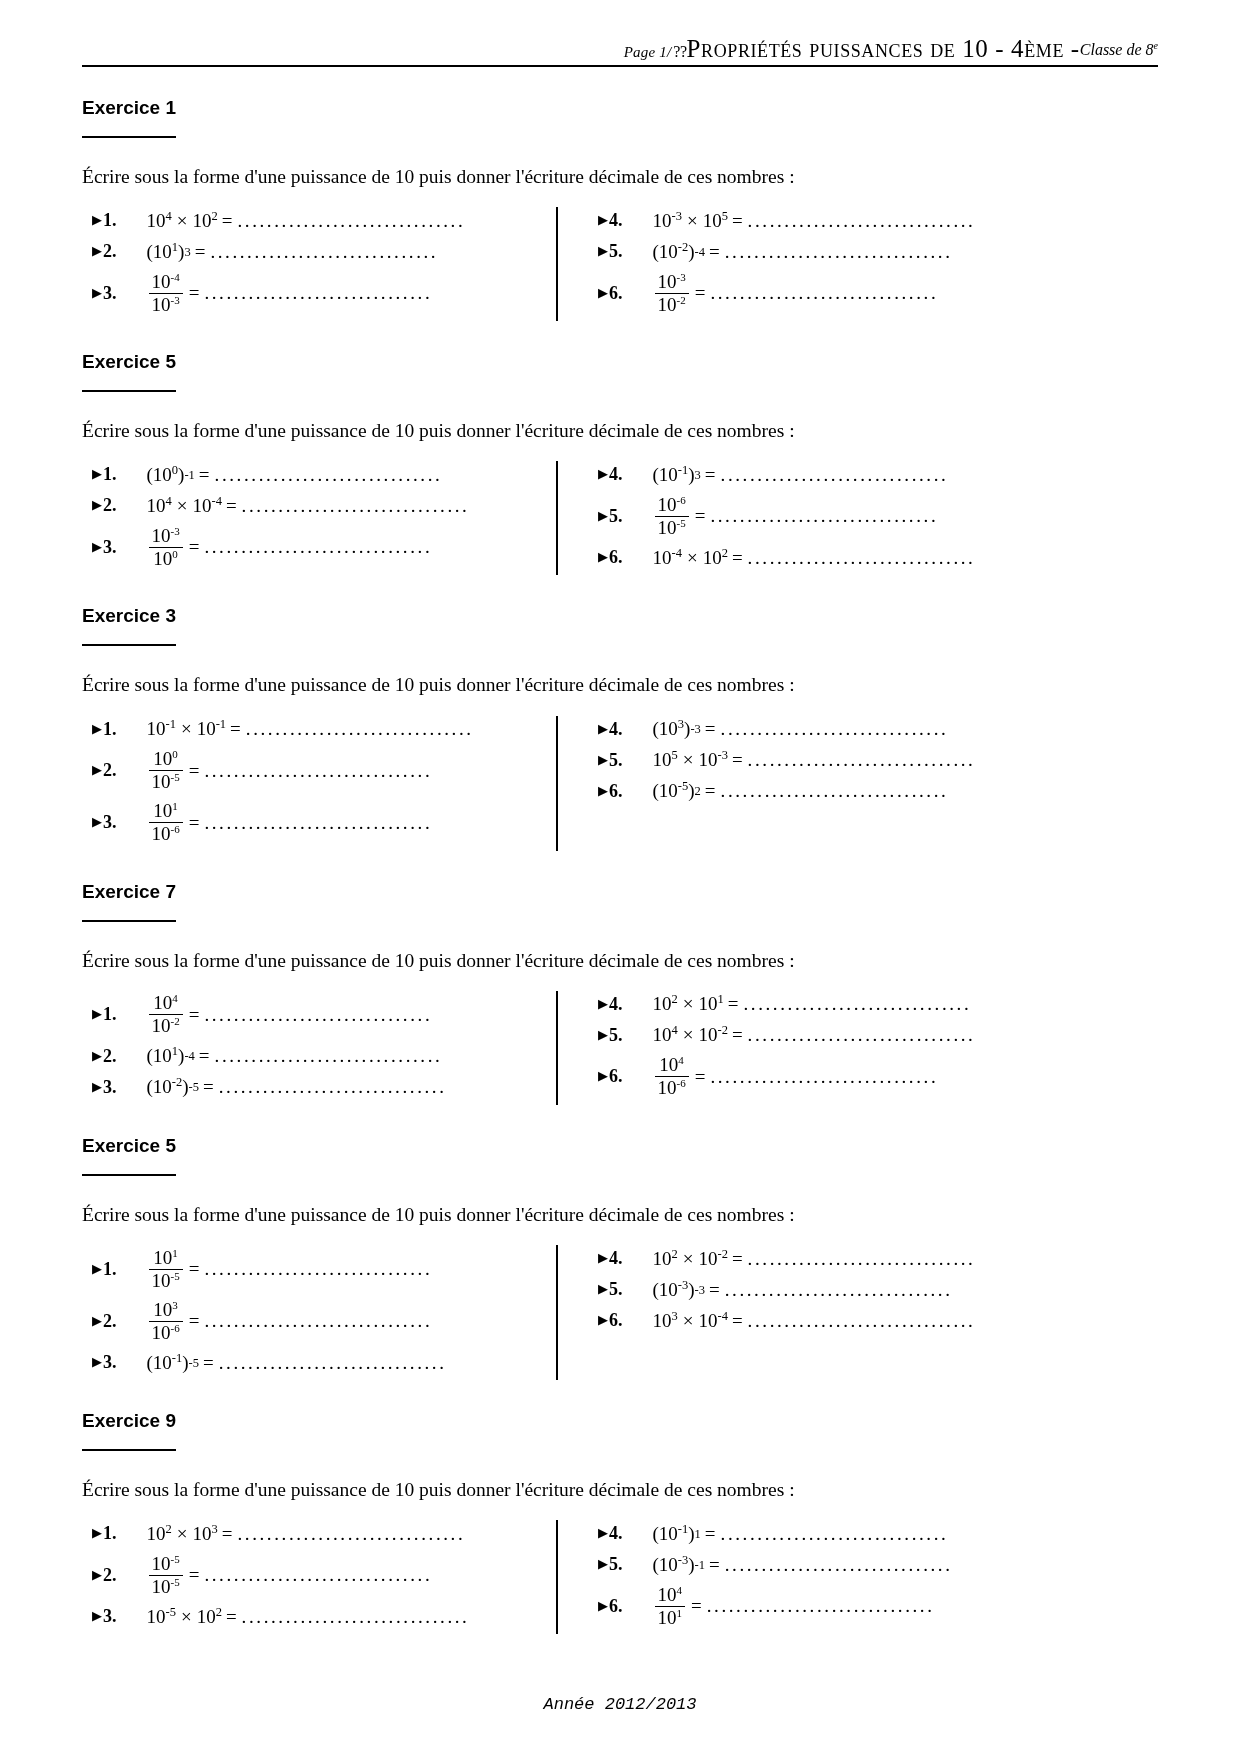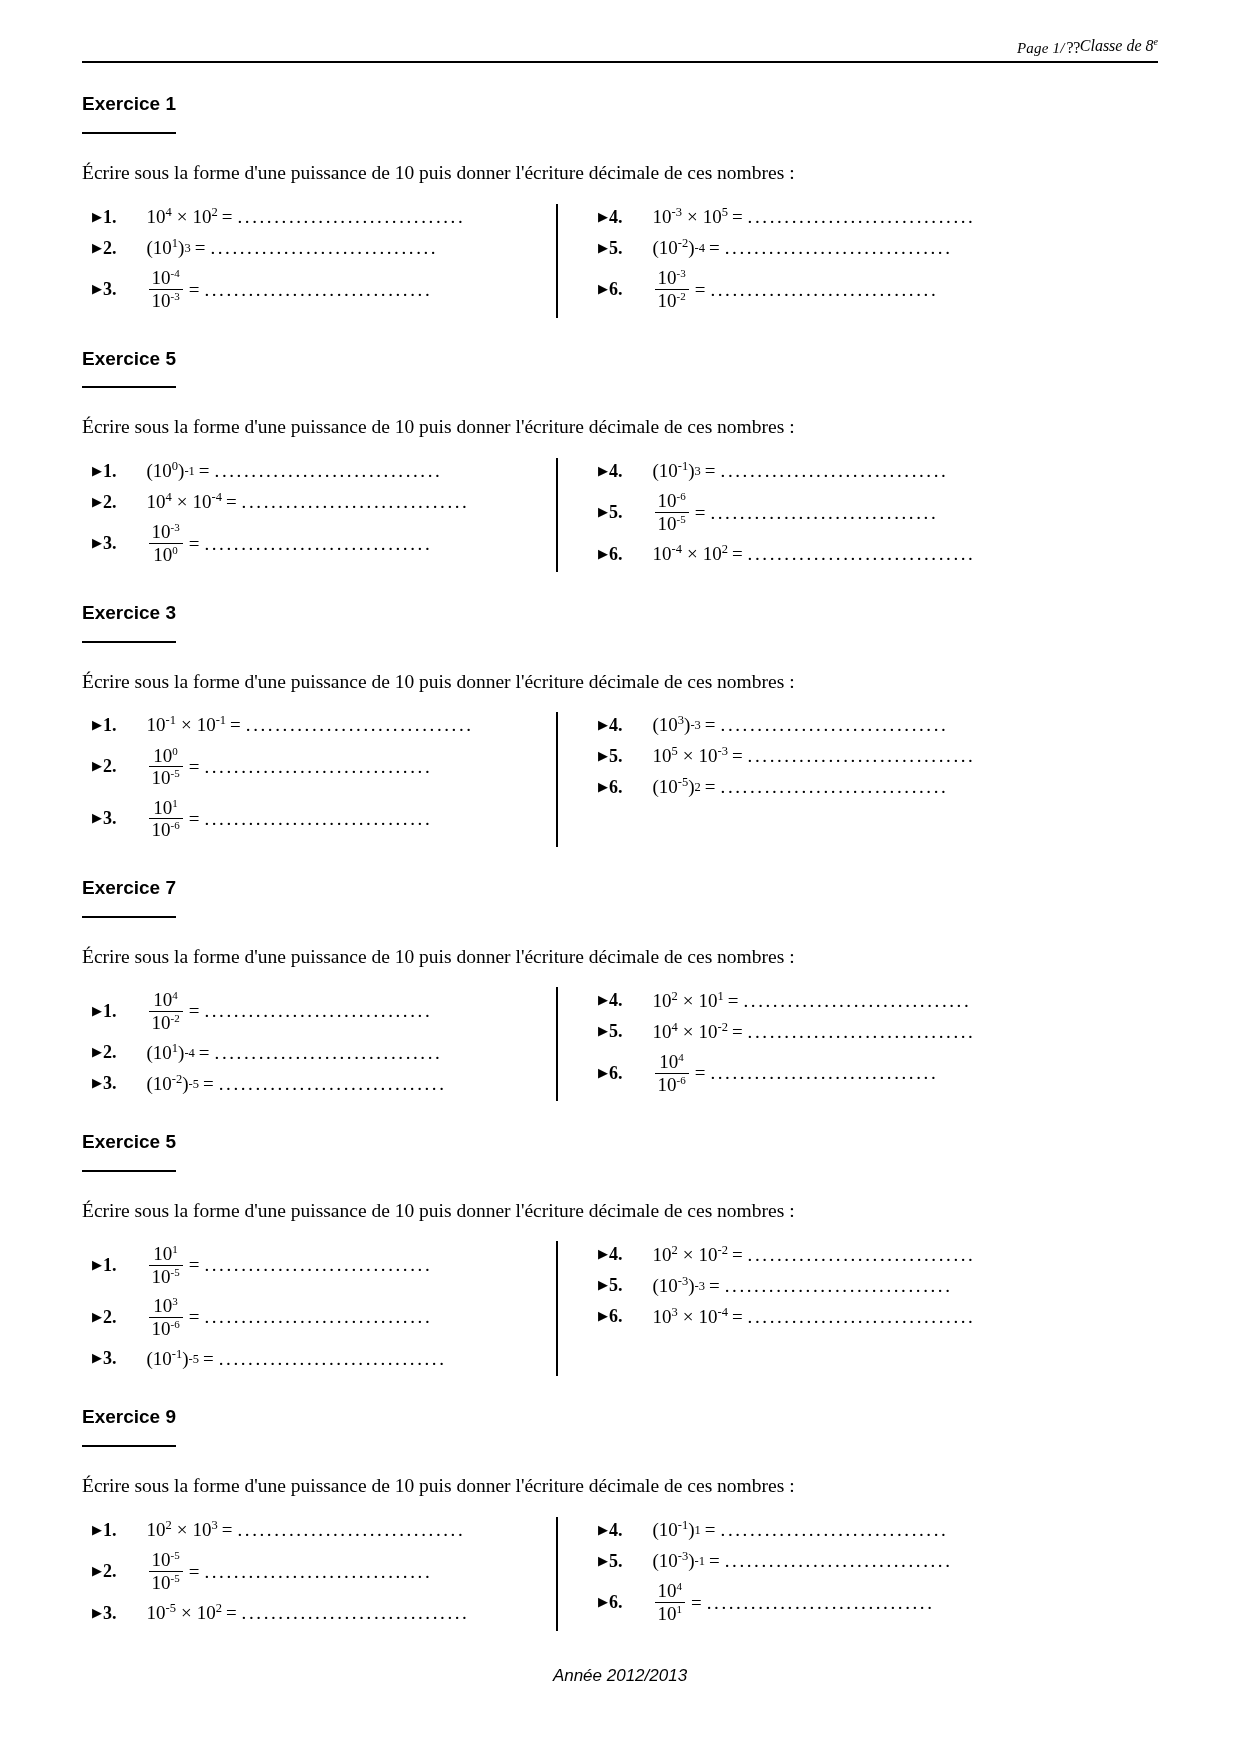--- a/index.html
+++ b/index.html
@@ -182,36 +182,37 @@
     border-top: 1.4px solid #000;
   }
   .frac sup { font-size: 11px; vertical-align: super; line-height: 0; }
   .item.has-frac { min-height: 48px; }
 
   
   .page-footer {
     position: absolute;
     left: 0;
     right: 0;
-    bottom: 68px;
+    bottom: 40px;
     text-align: center;
-    font-family: Liberation Sans, sans-serif;
+    font-family: Liberation Mono, monospace;
     font-style: italic;
     font-size: 17px;
   }
 </style>
 </head>
 <body>
 
 <div class="page">
 
   <div class="page-header">
     <div class="header-left">
       <span class="page-num">Page 1/</span>
       <span class="ref-unknown">??</span>
+      <span class="doc-title">Propriétés puissances de 10 - 4ème -</span>
     </div>
     <div class="header-right">
       <span>Classe de 8</span><span class="sup">e</span>
     </div>
   </div>
   <hr class="header-rule">
 
   <div id="exercises-root">
       <section class="exercise"><div class="ex-title">Exercice 1</div><div class="ex-instruction">Écrire sous la forme d'une puissance de 10 puis donner l'écriture décimale de ces nombres :</div><div class="ex-columns">
           <div class="col col-left">

